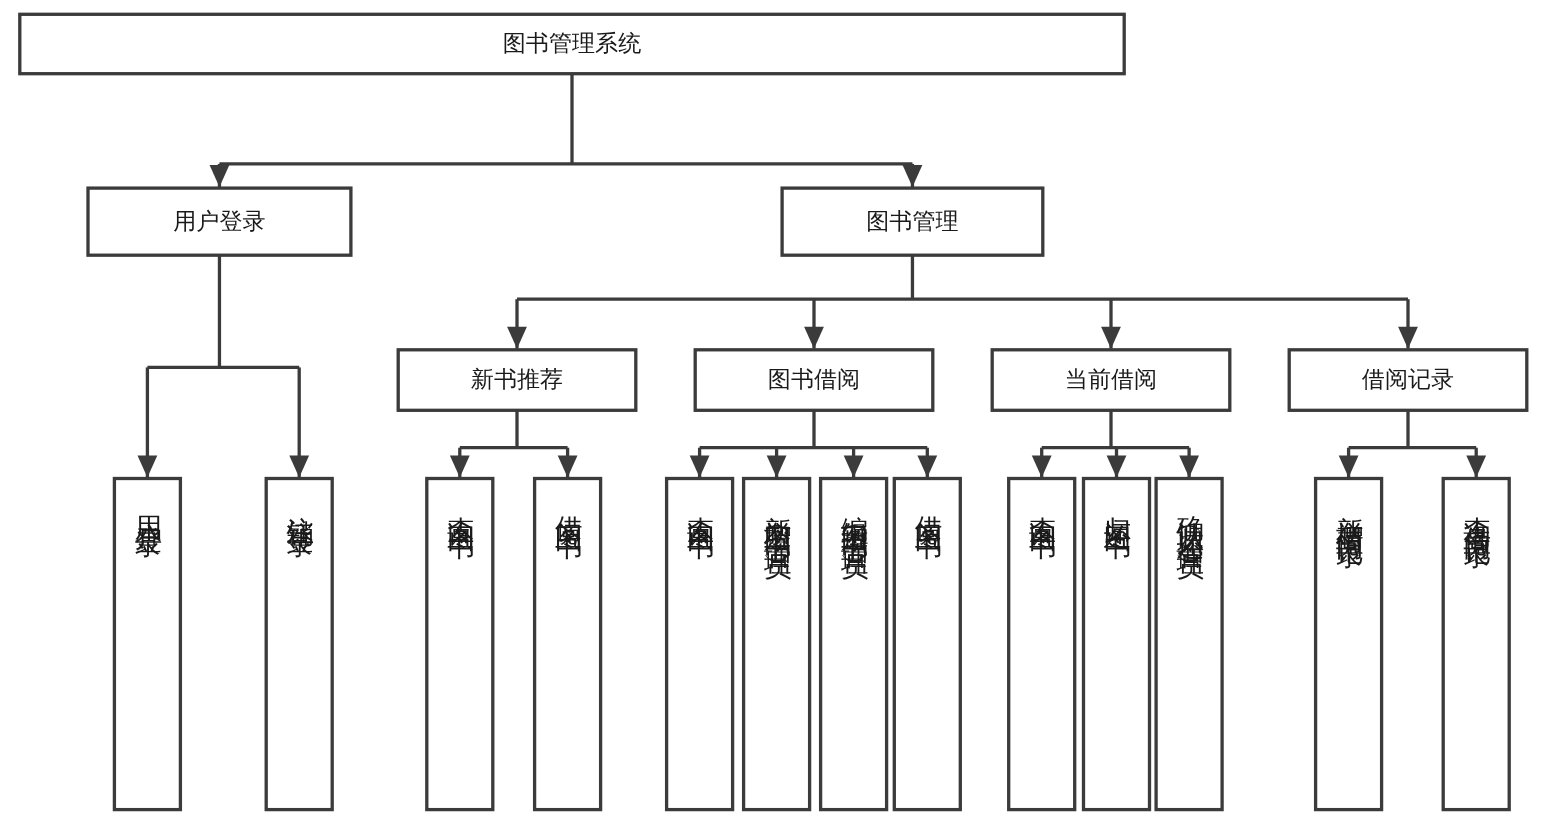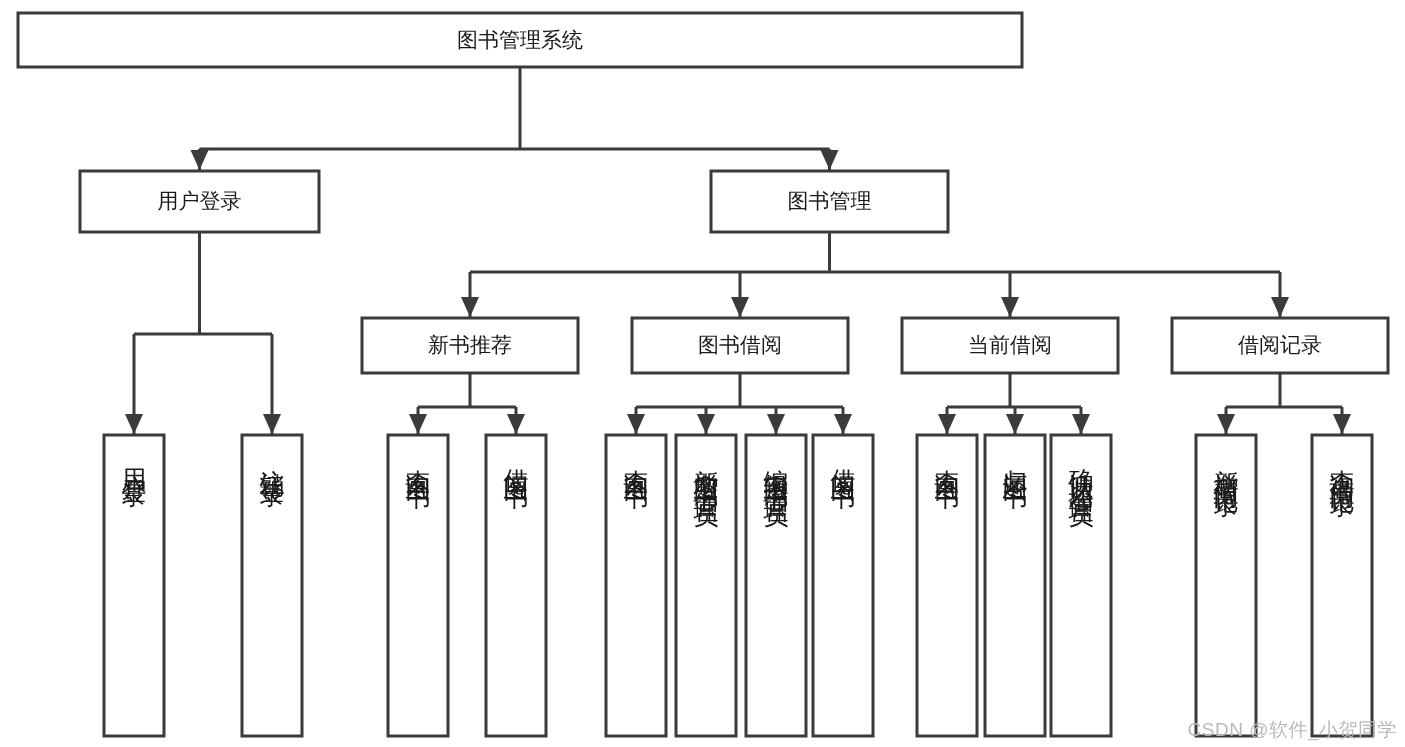--- a/index.html
+++ b/index.html
@@ -186,14 +186,13 @@
       <div class="leaf-label-wrap" style="left: 1051px; top: 449px; width: 60px; height: 283px;">
         <div class="leaf-label">确认归还（管理员）</div>
       </div>
       <div class="leaf-label-wrap" style="left: 1196px; top: 449px; width: 60px; height: 283px;">
         <div class="leaf-label">新增借阅记录</div>
       </div>
       <div class="leaf-label-wrap" style="left: 1312px; top: 449px; width: 60px; height: 283px;">
         <div class="leaf-label">查询借阅记录</div>
       </div>
     </div>
-  <div class="watermark">CSDN @软件_小贺同学</div>
 </div>
 
 </body></html>

